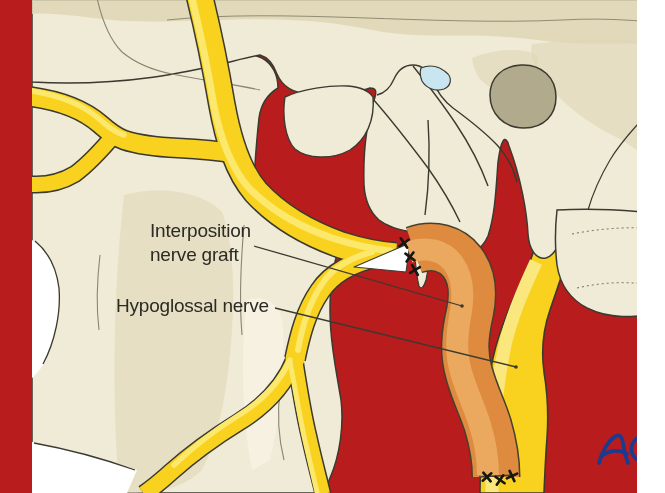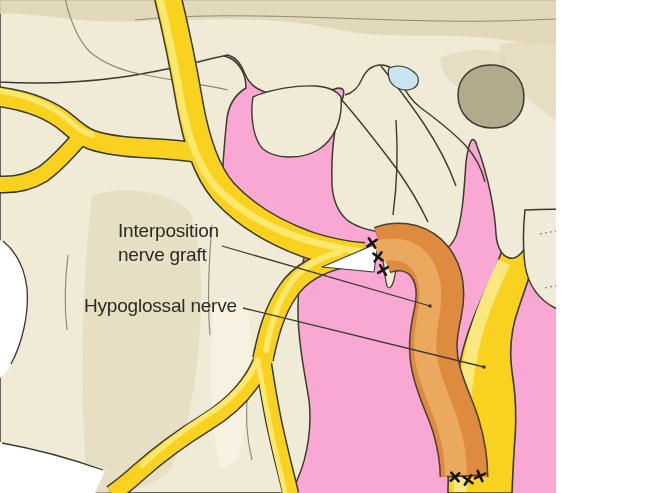--- a/index.html
+++ b/index.html
@@ -1,17 +1,17 @@
 <!DOCTYPE html>
 <html><head>
 <meta charset="utf-8">
 <style>
   html,body{margin:0;padding:0;background:#ffffff;}
-  #stage{position:relative;width:556px;height:493px;background:#f9a8d4;overflow:hidden;
-         font-family:"Liberation Sans",sans-serif;}
+  #stage{position:relative;width:605px;height:493px;background:#b91c1c;overflow:hidden;
+         font-family:"Liberation Sans",sans-serif;padding-left:32px;}
   svg{display:block;}
   .label-text{font-family:"Liberation Sans",sans-serif;font-size:19px;font-weight:500;
               fill:#2b2a25;letter-spacing:-0.2px;}
 </style>
 </head>
 <body>
 
 <div id="stage">
 <svg width="665" height="493" viewBox="0 0 665 493">
 

